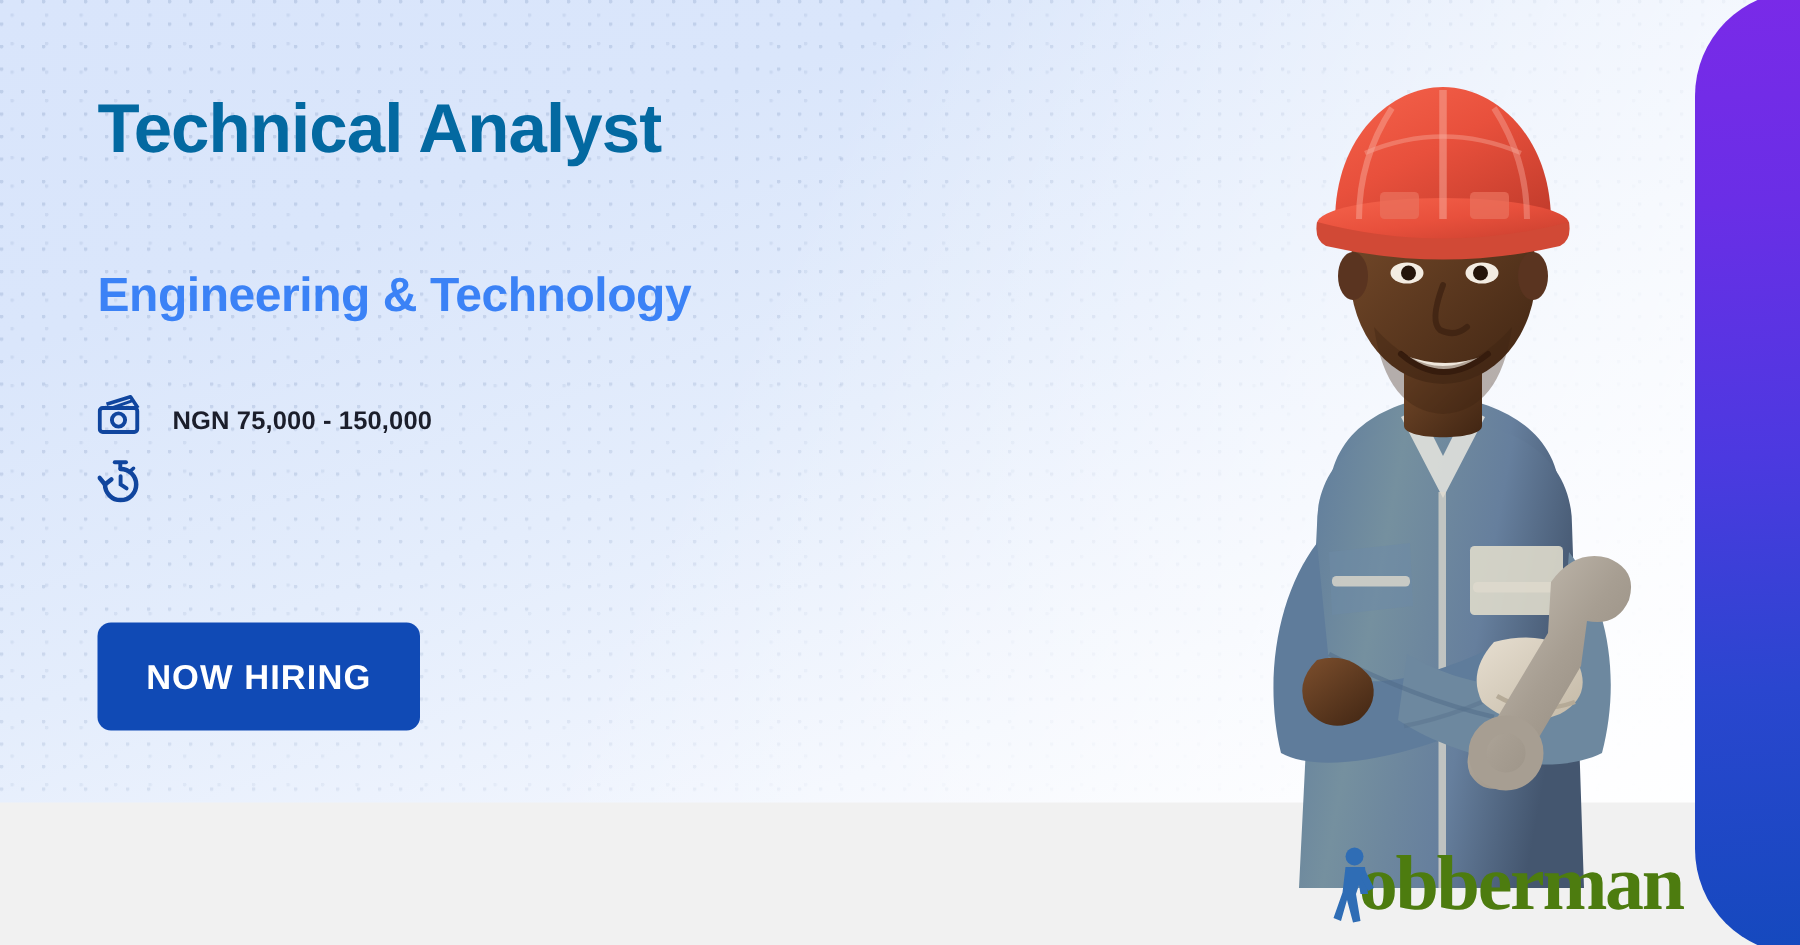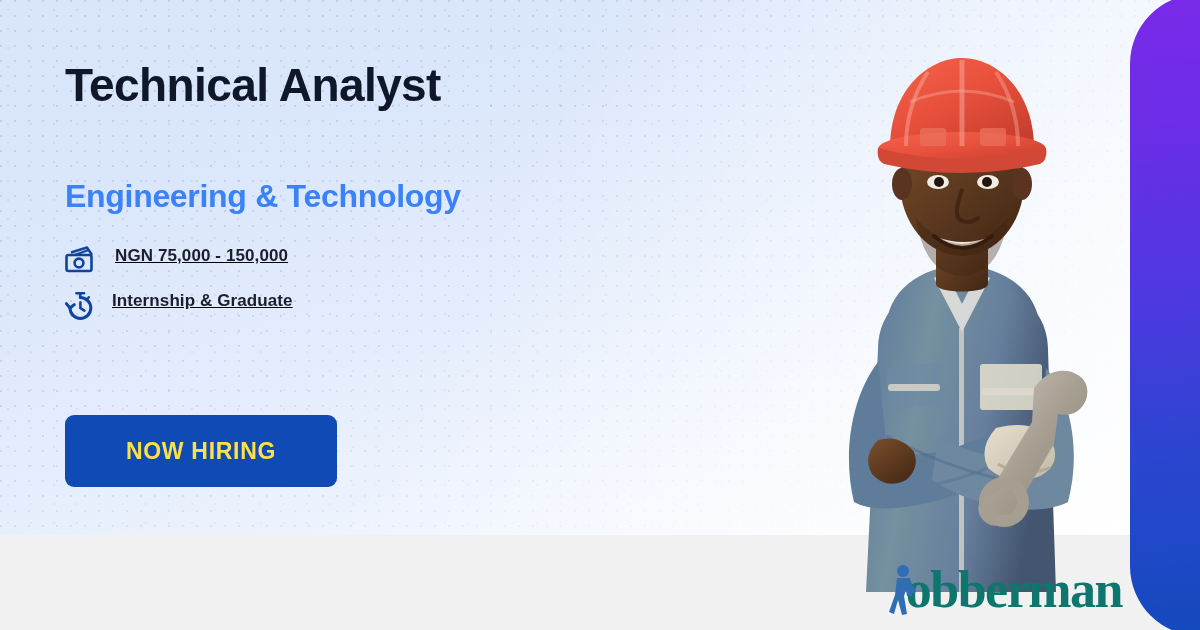--- a/index.html
+++ b/index.html
@@ -68,38 +68,37 @@
   }
 
   
   .content { position:absolute; left:65px; top:0; width:640px; }
 
   .job-title {
     position:absolute; left:0; top:58px;
     font-size:46px;
     font-weight:700;
     letter-spacing:-.6px;
-    color:#0f172a;
+    color:#0369a1;
     white-space:nowrap;
   }
   .job-category {
     position:absolute; left:0; top:178px;
     font-size:32px;
     font-weight:700;
     letter-spacing:-.3px;
     color:#3b82f6;
     white-space:nowrap;
   }
 
   .meta-list { position:absolute; left:0; top:246px; }
   .meta-row {
     display:flex;
-    align-items:flex-start;
+    align-items:flex-end;
     height:45px;
-    text-decoration:underline;
   }
   .meta-icon {
     width:40px;
     min-width:40px;
     display:flex;
     align-items:center;
     justify-content:flex-start;
     color:#10459e;
   }
   .meta-label {
@@ -111,26 +110,26 @@
   }
   .meta-row.salary .meta-label { padding-left:10px; }
   .meta-row.location .meta-label { padding-left:5px; }
   .meta-row.jobtype .meta-label { padding-left:7px; }
 
   
   .cta-button {
     position:absolute;
     left:65px;
     top:415px;
-    width:272px;
+    width:215px;
     height:72px;
     border:none;
     border-radius:9px;
     background:#104ab5;
-    color:#fde047;
+    color:#ffffff;
     font-family:"Liberation Sans", sans-serif;
     font-size:23px;
     font-weight:700;
     letter-spacing:.7px;
     cursor:pointer;
   }
 
   
   .photo {
     position:absolute;
@@ -149,21 +148,21 @@
     height:56px;
     display:flex;
     align-items:center;
   }
   .logo-mark { position:relative; width:34px; height:56px; }
   .logo-mark svg { position:absolute; left:0; top:0; }
   .logo-word {
     font-family:"Liberation Serif", serif;
     font-size:52px;
     font-weight:700;
-    color:#0f766e;
+    color:#4d7c0f;
     letter-spacing:-1.5px;
     margin-left:-13px;
     line-height:1;
   }
 </style>
 </head>
 <body>
 
 <div class="poster">
 
@@ -297,21 +296,20 @@
         <span class="meta-icon">
           <svg width="28" height="30" viewBox="0 0 28 30" fill="none" xmlns="http://www.w3.org/2000/svg">
             <path d="M11.5 2.2 L19 2.2" stroke="#10459e" stroke-width="2.6" stroke-linecap="round"></path>
             <path d="M15.2 2.6 L15.2 6.4" stroke="#10459e" stroke-width="2.6" stroke-linecap="round"></path>
             <path d="M21.4 8.6 L24 6.2" stroke="#10459e" stroke-width="2.4" stroke-linecap="round"></path>
             <path d="M15.4 6.6 C21.2 6.6 25.8 11.3 25.8 17 C25.8 22.8 21.2 27.4 15.4 27.4 C9.7 27.4 5 22.8 5 17" stroke="#10459e" stroke-width="3" fill="none" stroke-linecap="round"></path>
             <path d="M5 17 L1.4 12.6 M5 17 L9.2 13.6" stroke="#10459e" stroke-width="3" fill="none" stroke-linecap="round"></path>
             <path d="M15.4 11.4 L15.4 17 L19.4 19.6" stroke="#10459e" stroke-width="2.6" fill="none" stroke-linecap="round"></path>
           </svg>
         </span>
-        <span class="meta-label">Internship &amp; Graduate</span>
       </div>
 
     </div>
   </div>
 
   <button class="cta-button">NOW HIRING</button>
 
   <div class="logo">
     <span class="logo-mark">
       <svg width="34" height="56" viewBox="0 0 34 56" xmlns="http://www.w3.org/2000/svg">

